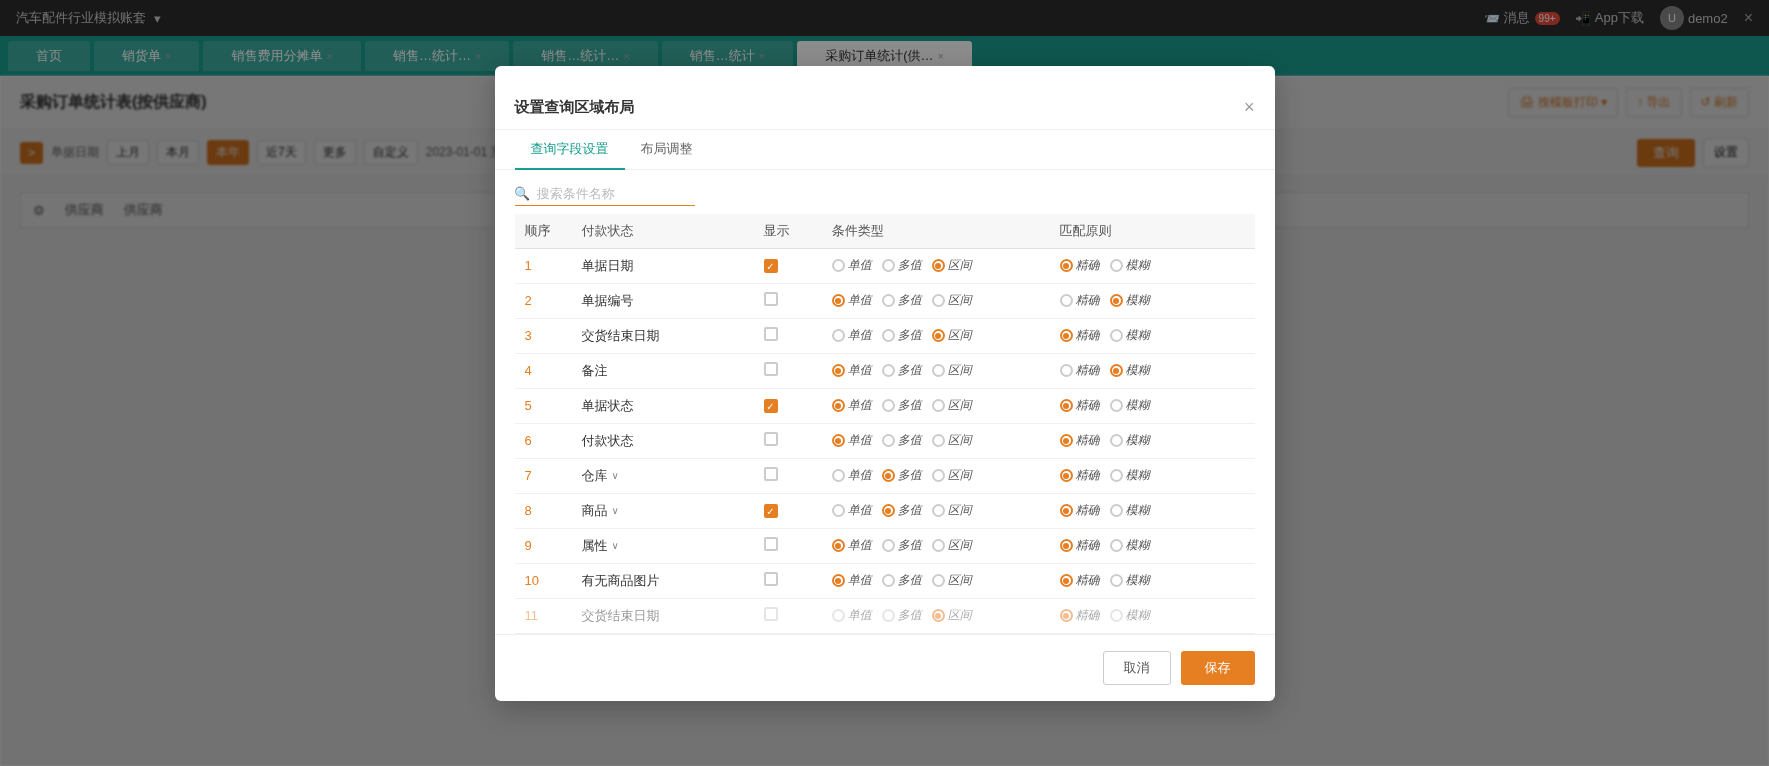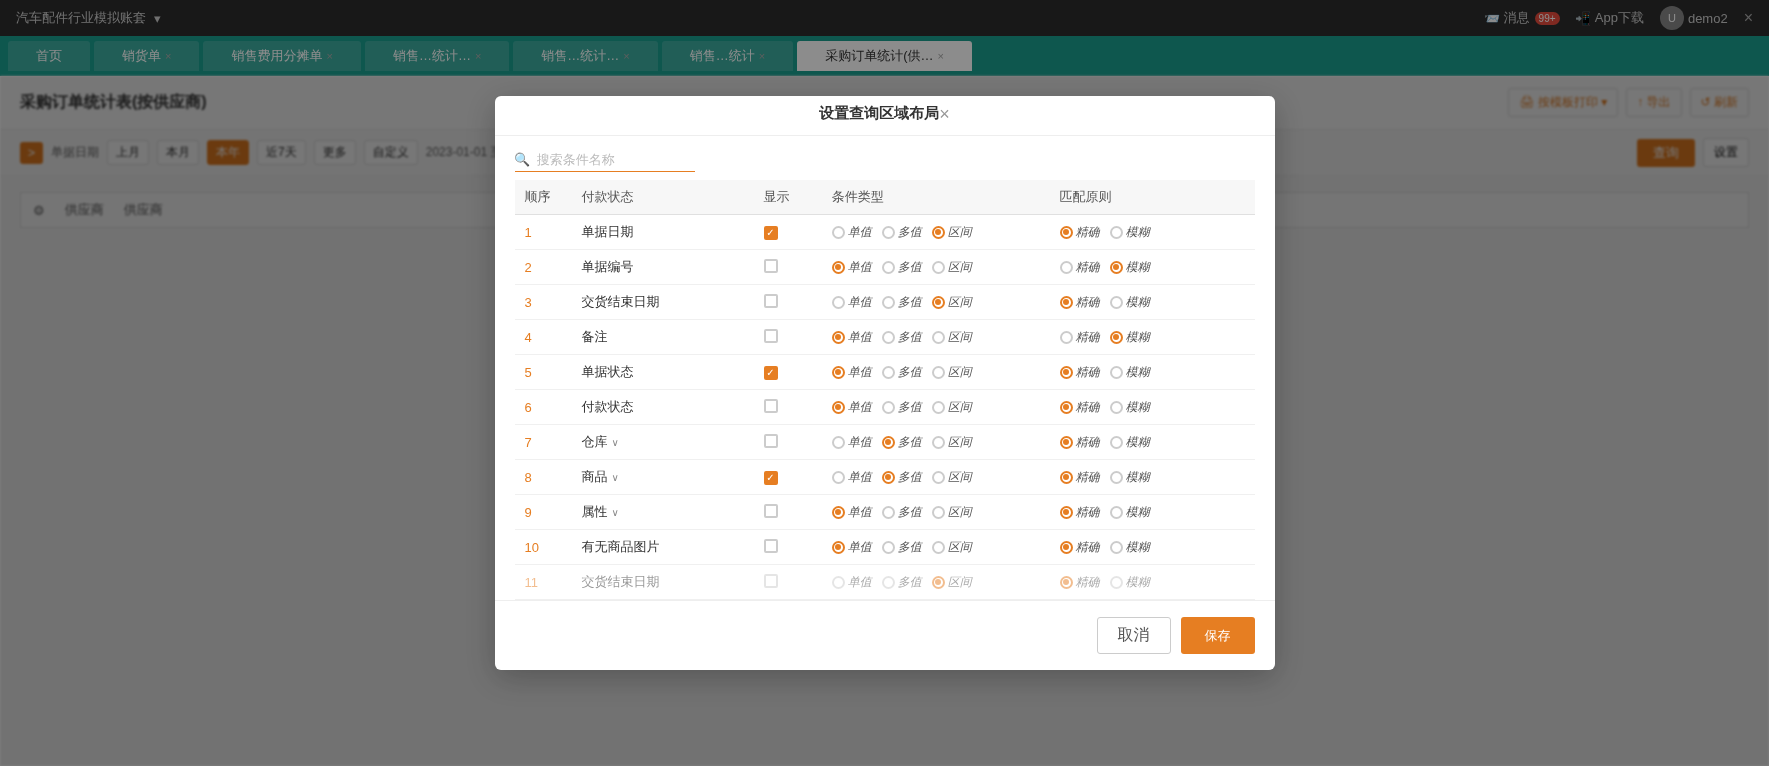--- a/index.html
+++ b/index.html
@@ -113,22 +113,22 @@
       border-radius: 6px;
       width: 780px;
       max-height: 660px;
       box-shadow: 0 8px 32px rgba(0,0,0,0.25);
       display: flex;
       flex-direction: column;
     }
     .modal-header {
       display: flex;
       align-items: center;
-      justify-content: center;
-      padding: 8px 20px 12px;
+      justify-content: space-between;
+      padding: 32px 20px 12px;
       border-bottom: 1px solid #eee;
     }
     .modal-title { font-size: 15px; font-weight: bold; color: #333; }
     .modal-close { color: #999; cursor: pointer; font-size: 18px; line-height: 1; }
 
     
     .modal-tabs {
       display: flex;
       padding: 0 20px;
       border-bottom: 1px solid #eee;
@@ -236,21 +236,21 @@
       display: flex;
       justify-content: flex-end;
       gap: 10px;
       border-top: 1px solid #eee;
     }
     .btn-cancel {
       background: white;
       border: 1px solid #ccc;
       padding: 7px 20px;
       border-radius: 3px;
-      font-size: 16px;
+      font-size: 13px;
       cursor: pointer;
       color: #555;
     }
     .btn-save {
       background: #e67e22;
       border: none;
       padding: 7px 24px;
       border-radius: 3px;
       font-size: 13px;
       cursor: pointer;
@@ -363,20 +363,28 @@
 </div>
 
 <div class="modal-overlay">
   <div class="modal">
 
     <div class="modal-header">
       <span class="modal-title">设置查询区域布局</span>
       <span class="modal-close">×</span>
     </div>
 
+    <div class="modal-tabs">
+      <div class="modal-tab active">
+        <span>查询字段设置</span>
+      </div>
+      <div class="modal-tab">
+        <span>布局调整</span>
+      </div>
+    </div>
 
     <div class="modal-search">
       <div class="search-box">
         <span class="search-icon">🔍</span>
         <input class="search-input" type="text" placeholder="搜索条件名称" style="">
       </div>
     </div>
 
     <div class="modal-table">
       <table class="data-table">

